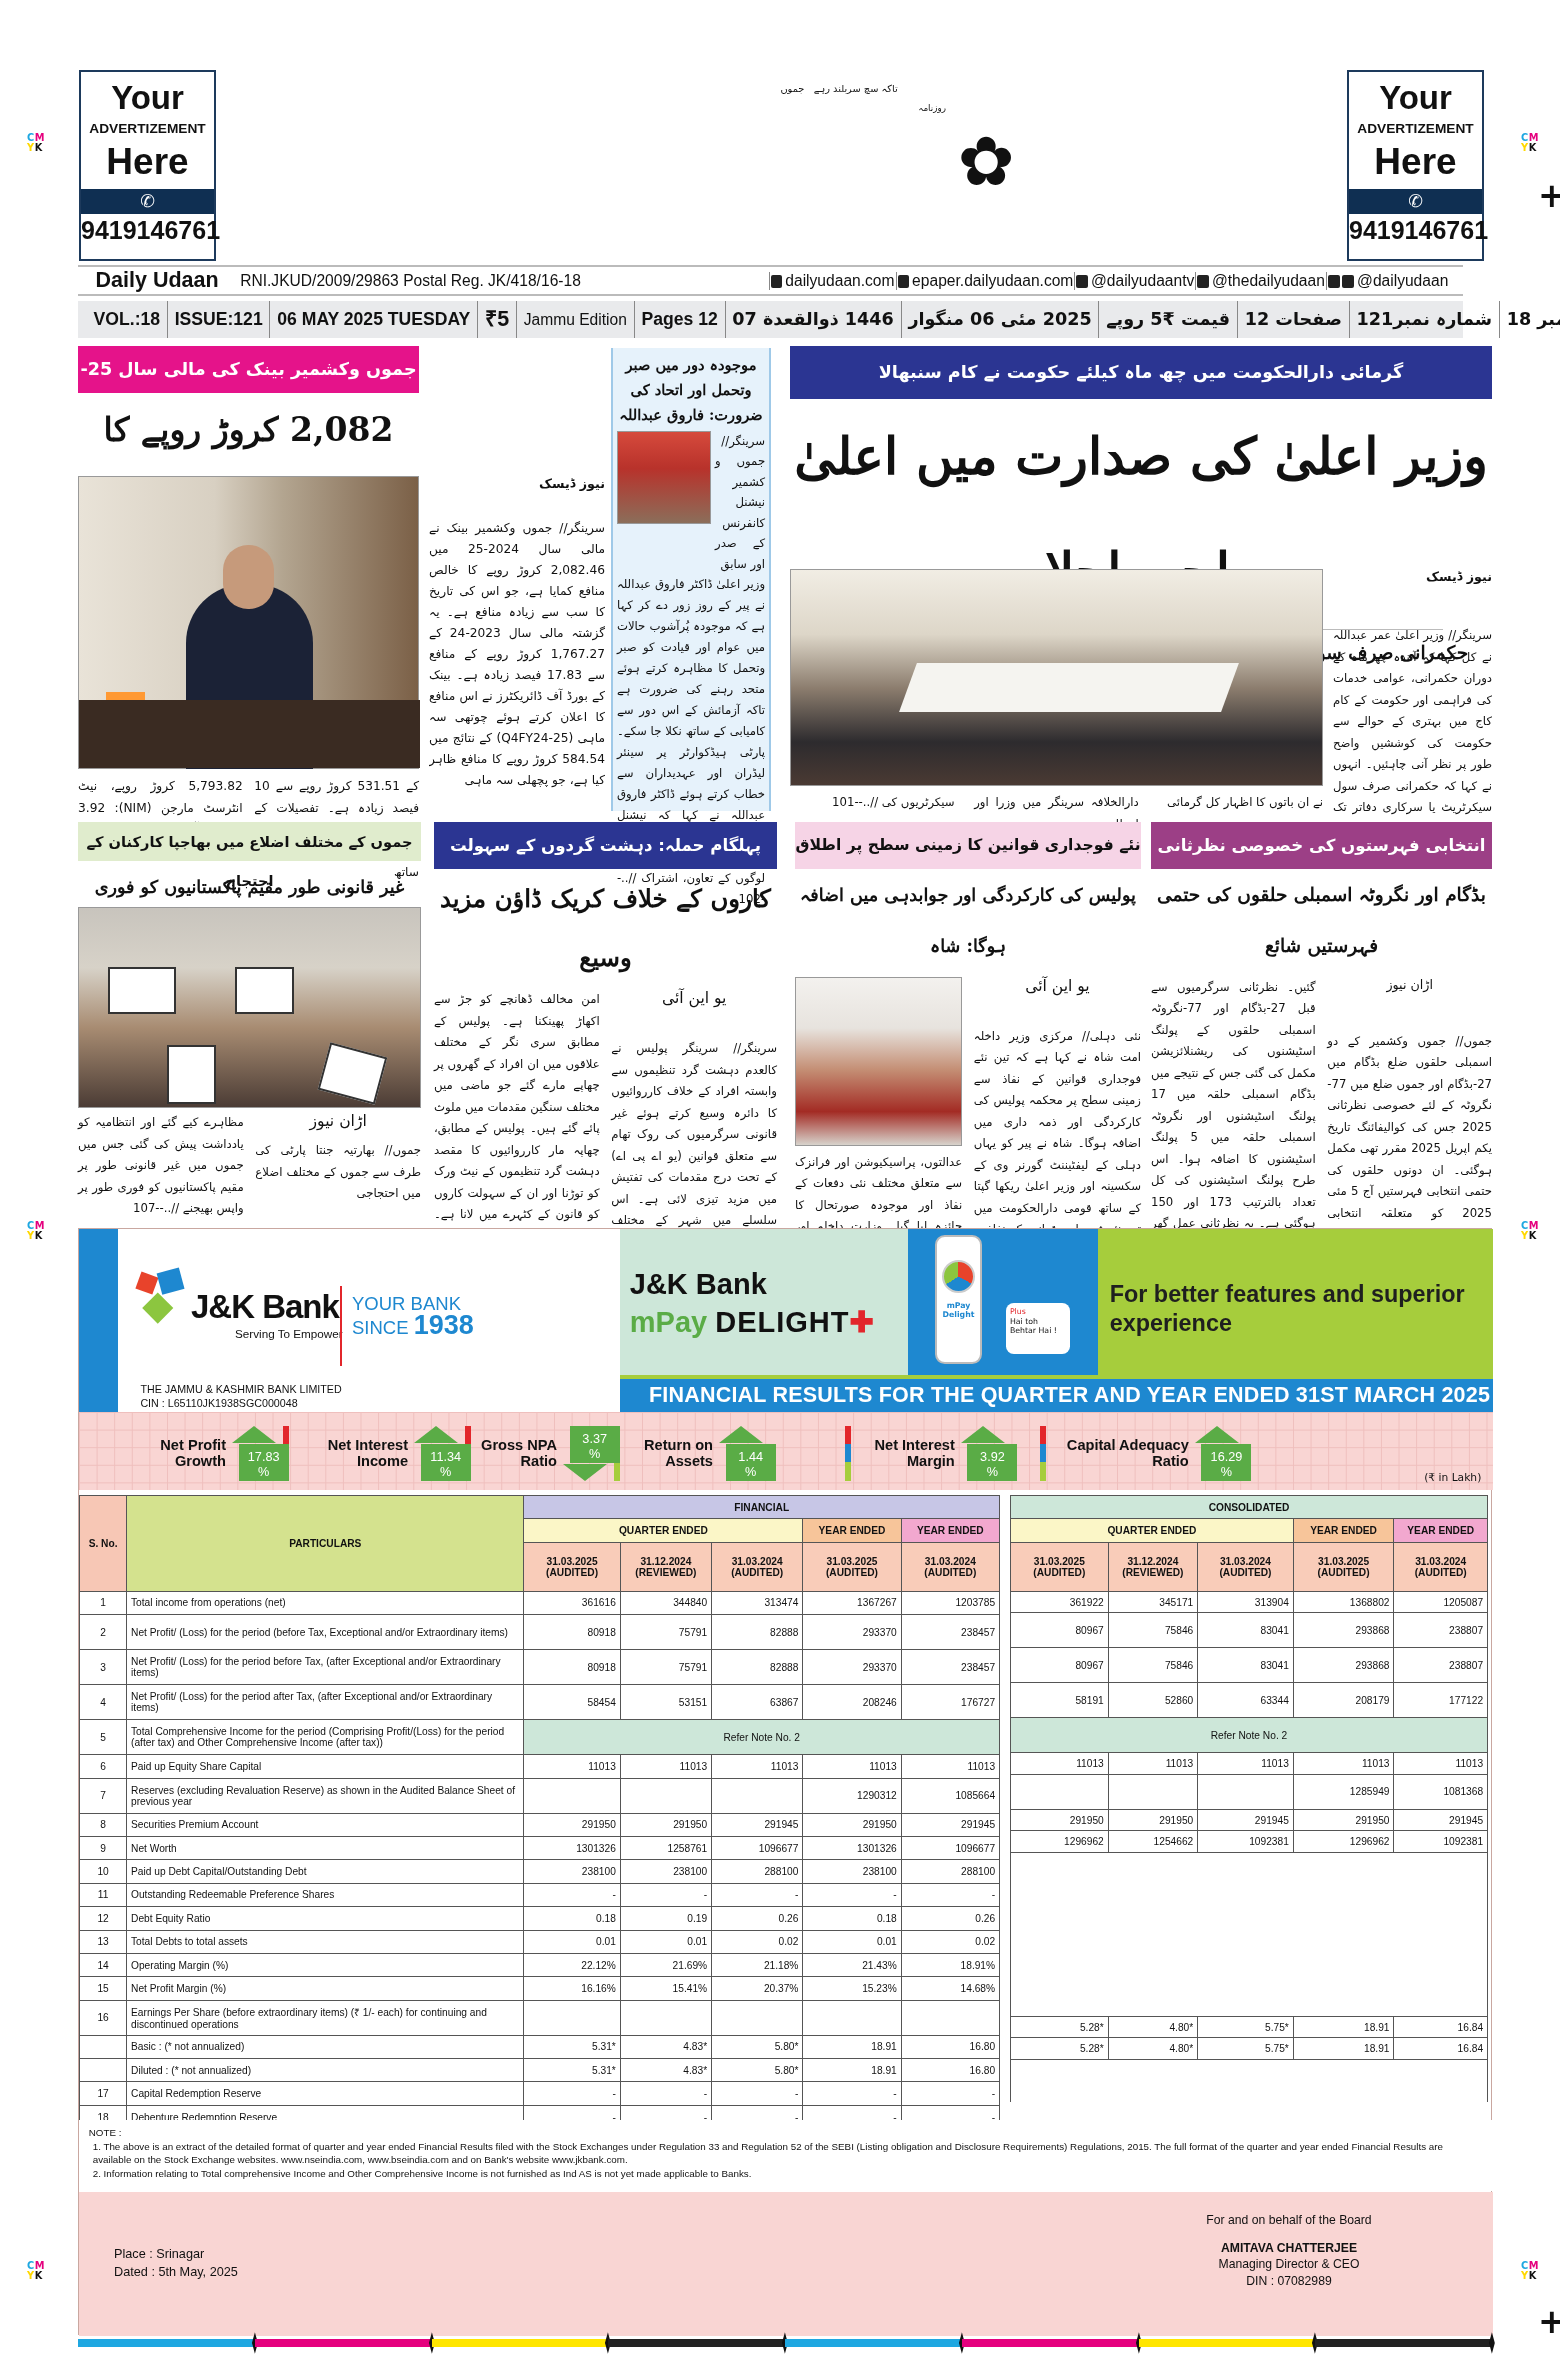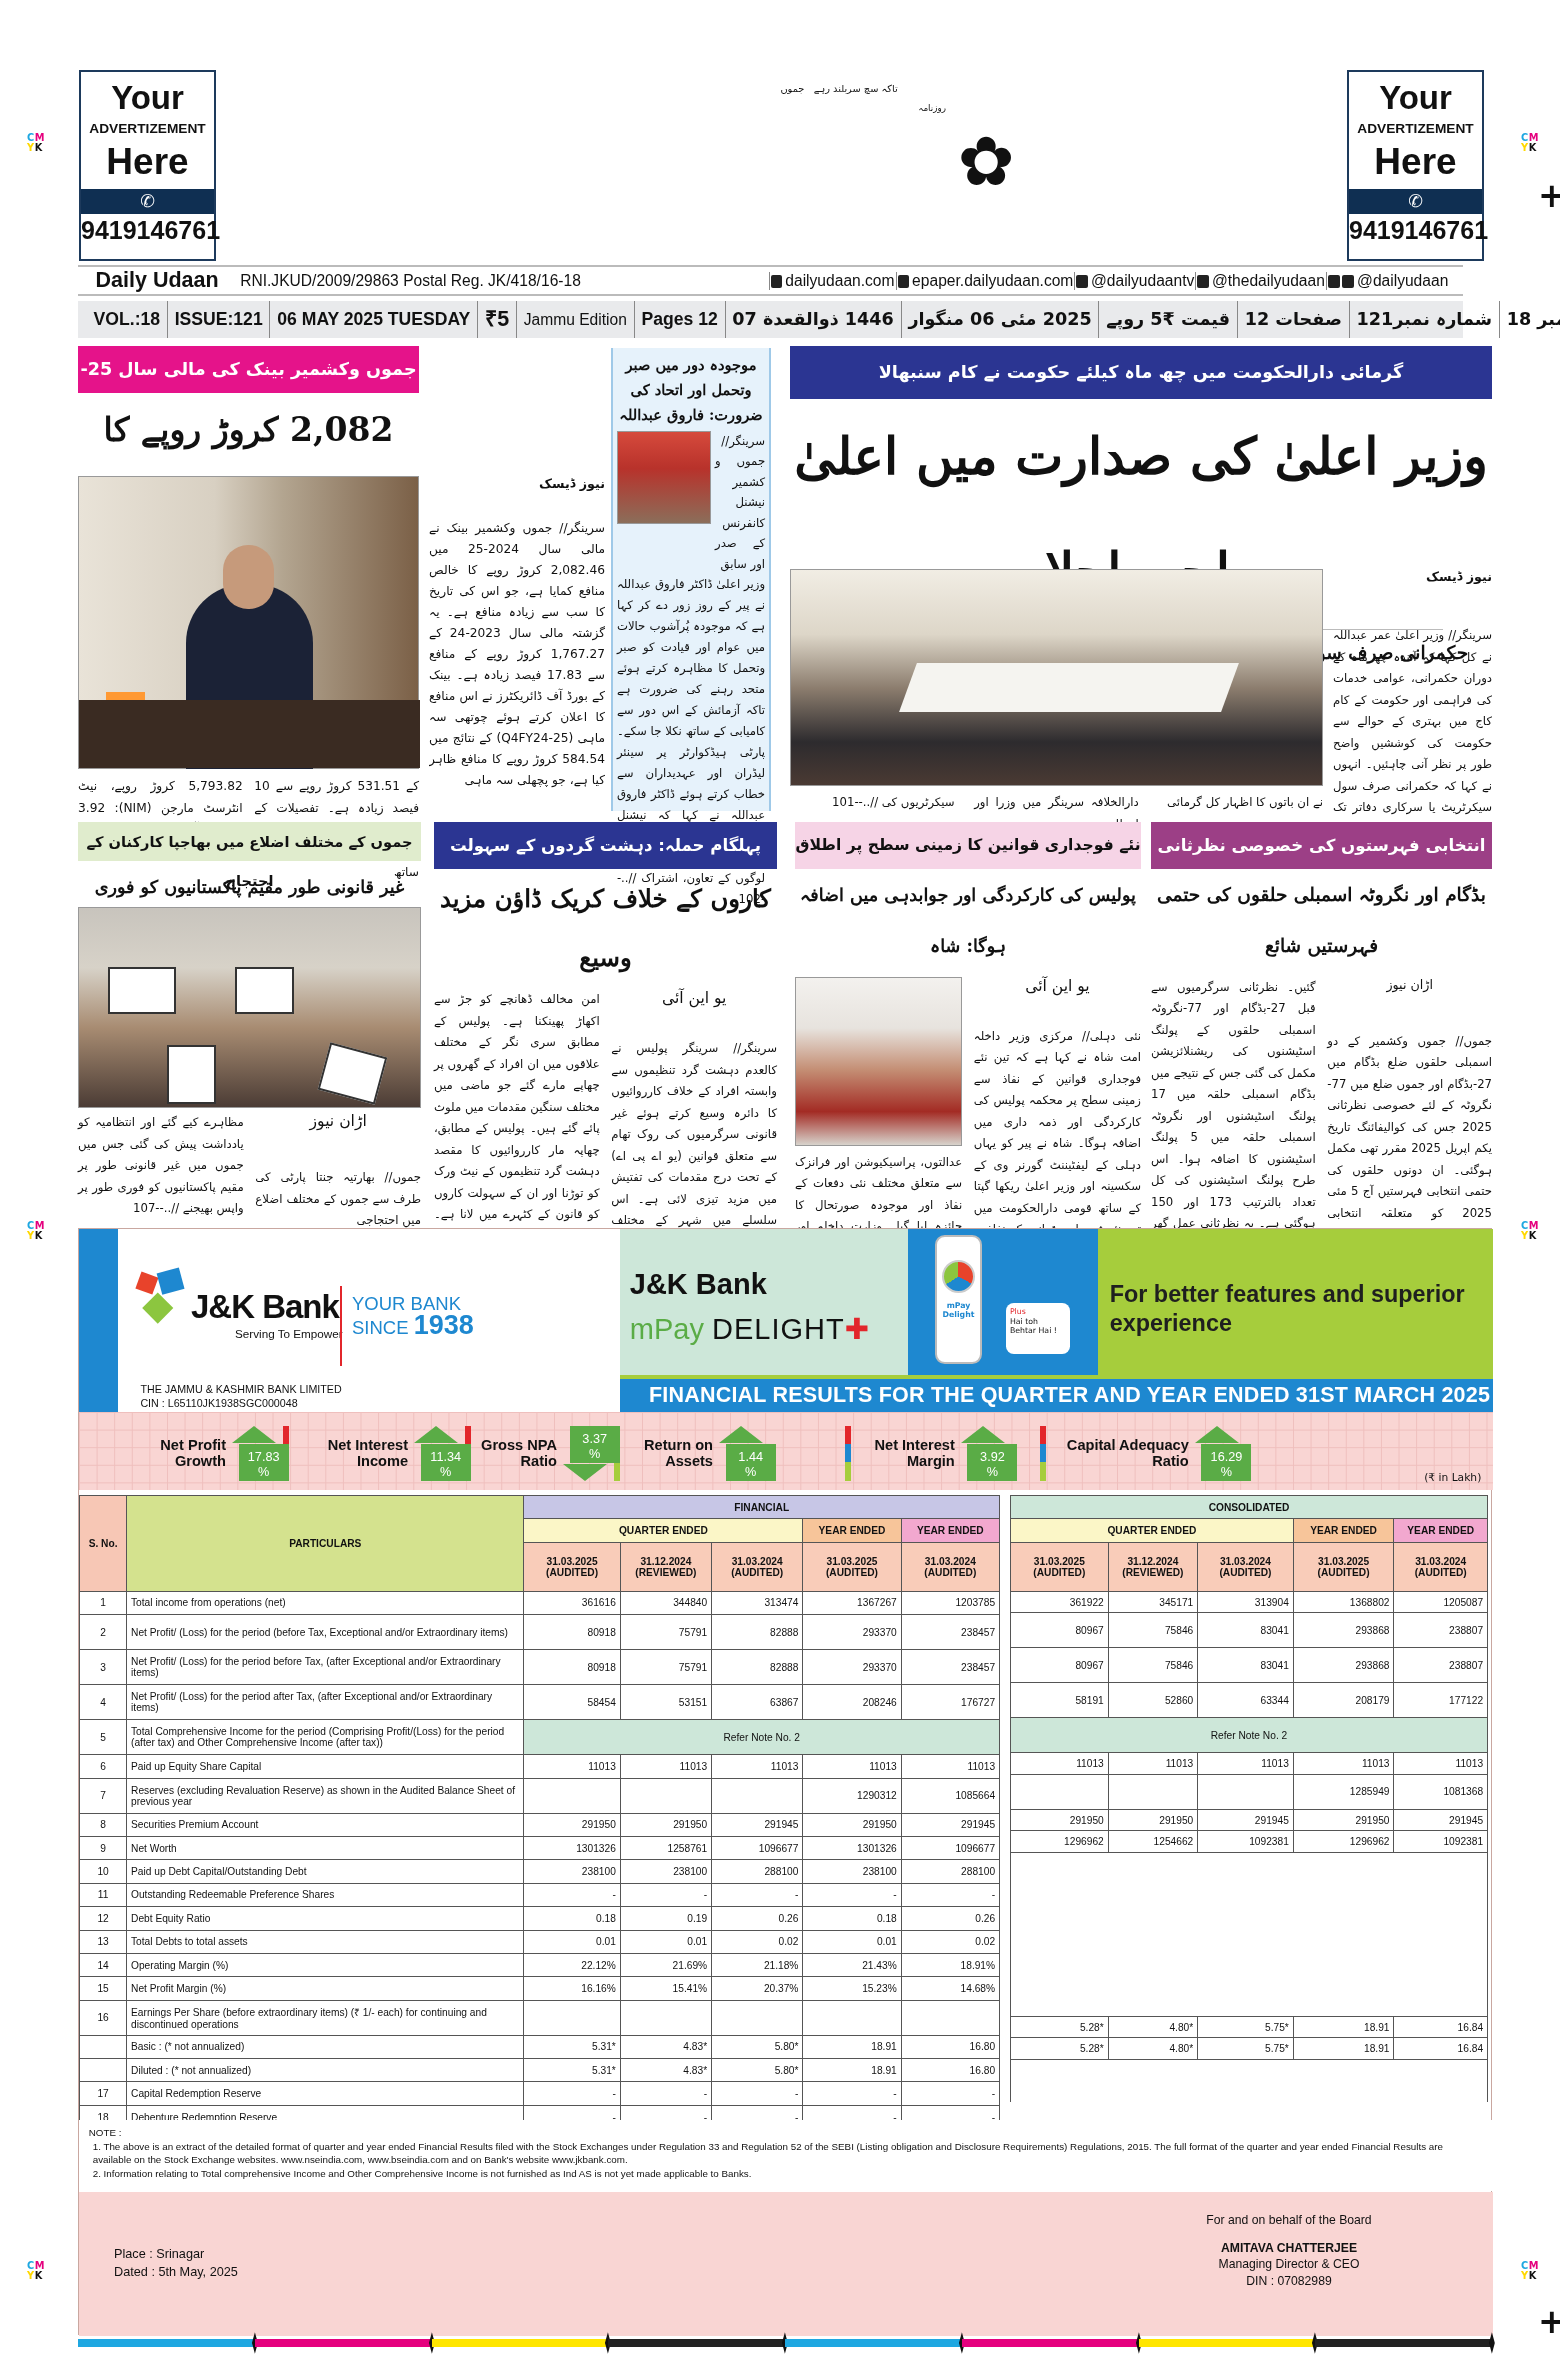--- a/index.html
+++ b/index.html
@@ -181,21 +181,21 @@
 <div class="photo" style="left:78px;top:907px;width:343px;height:201px;background:linear-gradient(180deg,#c8c4bd 0,#d7d2c8 30%,#a88c72 60%,#4b3c35 100%)">
   <div style="position:absolute;left:29px;top:59px;width:68px;height:47px;background:#fff;border:2px solid #333"></div>
   <div style="position:absolute;left:156px;top:59px;width:59px;height:47px;background:#fff;border:2px solid #333"></div>
   <div style="position:absolute;left:88px;top:137px;width:49px;height:59px;background:#fff;border:2px solid #333"></div>
   <div style="position:absolute;left:244px;top:141px;width:59px;height:49px;background:#fff;border:2px solid #333;transform:rotate(15deg)"></div>
 </div>
 <div class="sec" style="left:78px;top:1112px;width:343px">
   <div class="cols">
     <div style="flex:1">
       <div class="byline" style="text-align:center;font-weight:normal;font-size:15.6px">اڑان نیوز</div>
-      <div class="body" style="margin-top:37px;font-size:11.7px">جموں// بھارتیہ جنتا پارٹی کی طرف سے جموں کے مختلف اضلاع میں احتجاجی</div>
+      <div class="body" style="margin-top:10px;font-size:11.7px">جموں// بھارتیہ جنتا پارٹی کی طرف سے جموں کے مختلف اضلاع میں احتجاجی</div>
     </div>
     <div class="body" style="flex:1;font-size:11.7px">مظاہرے کیے گئے اور انتظامیہ کو یادداشت پیش کی گئی جس میں جموں میں غیر قانونی طور پر مقیم پاکستانیوں کو فوری طور پر واپس بھیجنے //..--107</div>
   </div>
 </div>
 
 <div class="sec" style="left:434px;top:822px;width:343px">
   <div class="kicker" style="background:#2b3592;height:47px;line-height:47px;font-size:16.6px">پہلگام حملہ: دہشت گردوں کے سہولت</div>
   <div class="head" style="font-size:24.4px;line-height:59px">کاروں کے خلاف کریک ڈاؤن مزید وسیع</div>
   <div class="cols" style="margin-top:2px">
     <div style="flex:1">
@@ -248,21 +248,21 @@
       <div>YOUR BANK</div>
       <div><span>SINCE</span> <span style="font-size:27px;font-weight:bold">1938</span></div>
     </div>
     <div style="position:absolute;left:22.4px;top:154px;font-family:'Liberation Sans',sans-serif;font-size:10.7px;line-height:13.7px">
       <div>THE JAMMU &amp; KASHMIR BANK LIMITED</div>
       <div>CIN : L65110JK1938SGC000048</div>
     </div>
   </div>
   <div class="mpay">
     <div style="position:absolute;left:9.8px;top:39px;font-family:'Liberation Sans',sans-serif;font-size:29px;font-weight:bold">J&amp;K Bank</div>
-    <div style="position:absolute;left:9.8px;top:83px;font-family:'Liberation Sans',sans-serif;font-size:29px;font-weight:normal"><span style="color:#5aac46">mPay</span> <span style="letter-spacing:1px">DELIGHT</span><span style="color:#e2262b">✚</span></div>
+    <div style="position:absolute;left:9.8px;top:76px;font-family:'Liberation Sans',sans-serif;font-size:29px;font-weight:bold"><span style="color:#5aac46">mPay</span> <span style="letter-spacing:1px">DELIGHT</span><span style="color:#e2262b">✚</span></div>
   </div>
   <div class="phone">
     <div style="position:absolute;left:27px;top:5.9px;width:47px;height:129px;background:#fff;border:2.9px solid #bbb;border-radius:9.8px">
       <div style="margin:23.4px auto 0;width:33px;height:33px;border-radius:50%;border:2px solid #ccc;background:conic-gradient(#e8432b 0 33%,#1e88d0 0 66%,#8cc63f 0)"></div>
       <div style="font-size:7.8px;text-align:center;color:#1e88d0;font-weight:bold;margin-top:7.8px">mPay Delight</div>
     </div>
     <div style="position:absolute;left:98px;top:74px;width:64px;height:51px;background:#fff;border-radius:7.8px;font-size:7.8px;padding:3.9px;line-height:9.8px">
       <div style="color:#e2262b">Plus</div>
       <div>Hai toh Behtar Hai !</div>
     </div>

